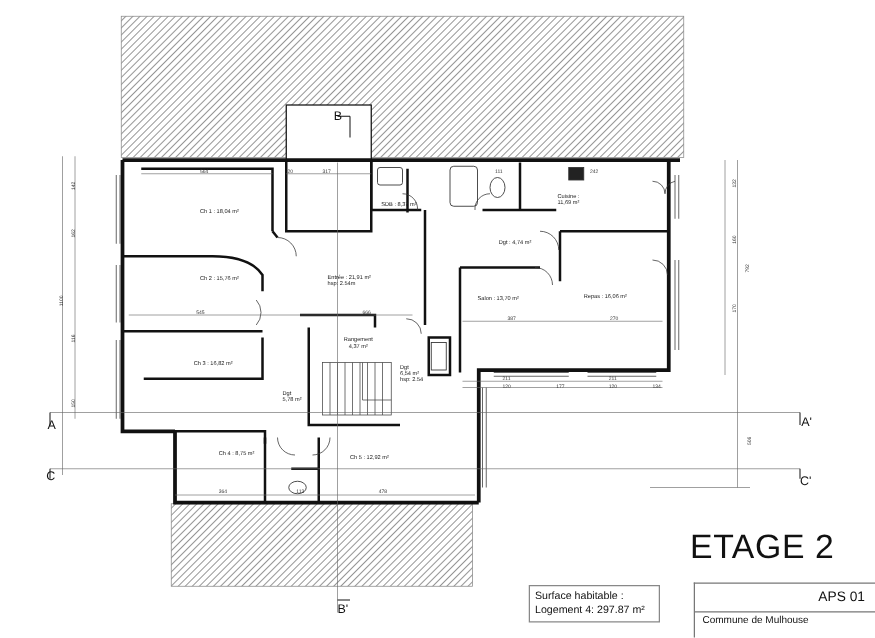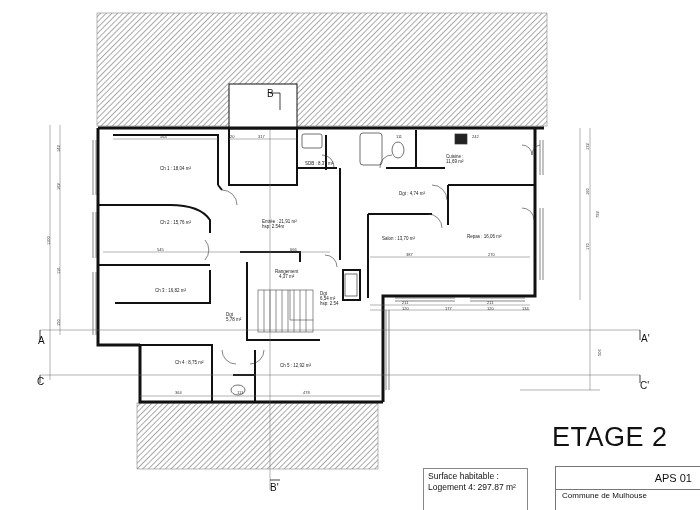--- a/index.html
+++ b/index.html
@@ -3,21 +3,21 @@
 <meta charset="utf-8">
 <style>
   html,body{margin:0;padding:0;background:#ffffff;}
   body{width:700px;height:510px;position:relative;overflow:hidden;font-family:"Liberation Sans",sans-serif;color:#111;}
   svg{position:absolute;left:0;top:0;}
   .lbl{position:absolute;font-size:4.5px;white-space:nowrap;color:#222;line-height:1.1;}
   .dim{position:absolute;font-size:4px;white-space:nowrap;color:#333;}
   .dimv{position:absolute;font-size:4px;white-space:nowrap;color:#333;transform:rotate(-90deg);transform-origin:left top;}
   .sec{position:absolute;font-size:10px;color:#111;}
   .title{position:absolute;left:552px;top:422px;font-size:27px;letter-spacing:0.5px;color:#111;}
-  .surf-box{position:absolute;left:423px;top:468px;width:105px;height:43px;border:1px solid #888;font-size:8.5px;line-height:11px;padding:2px 4px;box-sizing:border-box;}
+  .surf-box{position:absolute;left:423px;top:468px;width:105px;height:30px;border:1px solid #888;font-size:8.5px;line-height:11px;padding:2px 4px;box-sizing:border-box;}
   .cart{position:absolute;left:555px;top:466px;width:150px;height:50px;border-top:1px solid #777;border-left:1px solid #777;}
   .cart .row1{height:22px;border-bottom:1px solid #777;font-size:11px;text-align:right;padding-right:14px;line-height:22px;}
   .cart .row2{font-size:8px;padding-left:6px;line-height:12px;}
 </style>
 </head>
 <body>
 
 <svg width="700" height="510" viewBox="0 0 700 510">
   <defs>
     <pattern id="hatch" patternUnits="userSpaceOnUse" width="4" height="4" patternTransform="rotate(45)">

